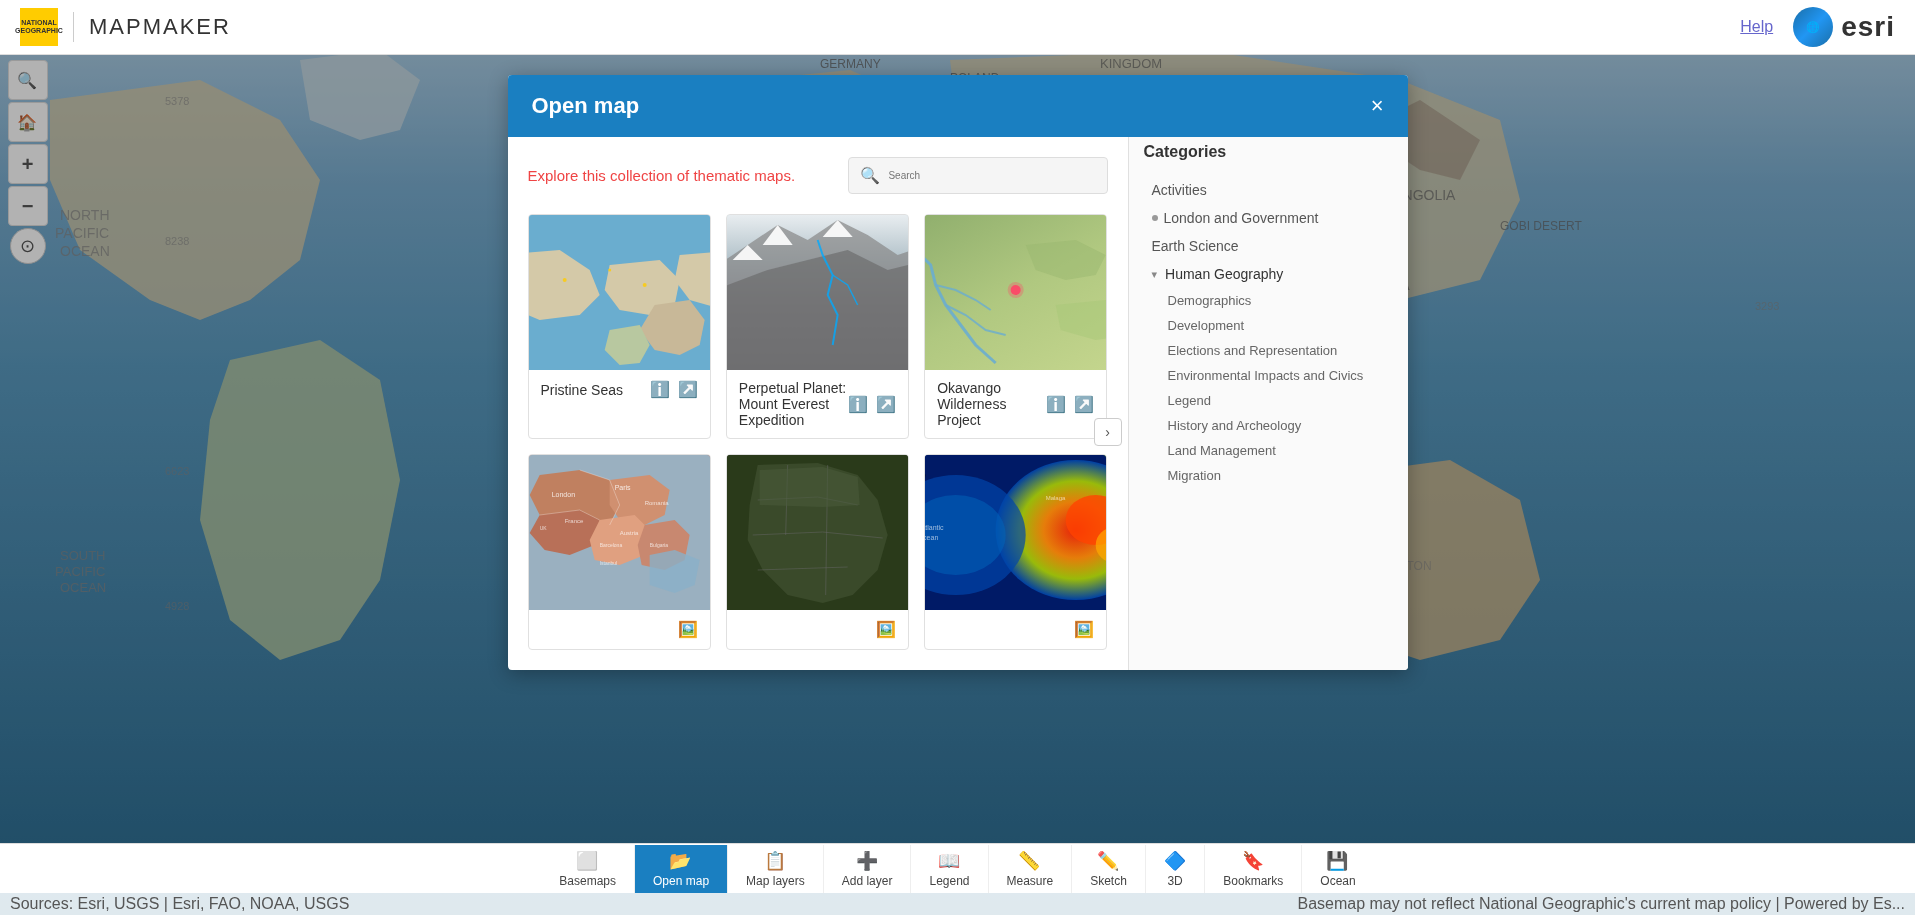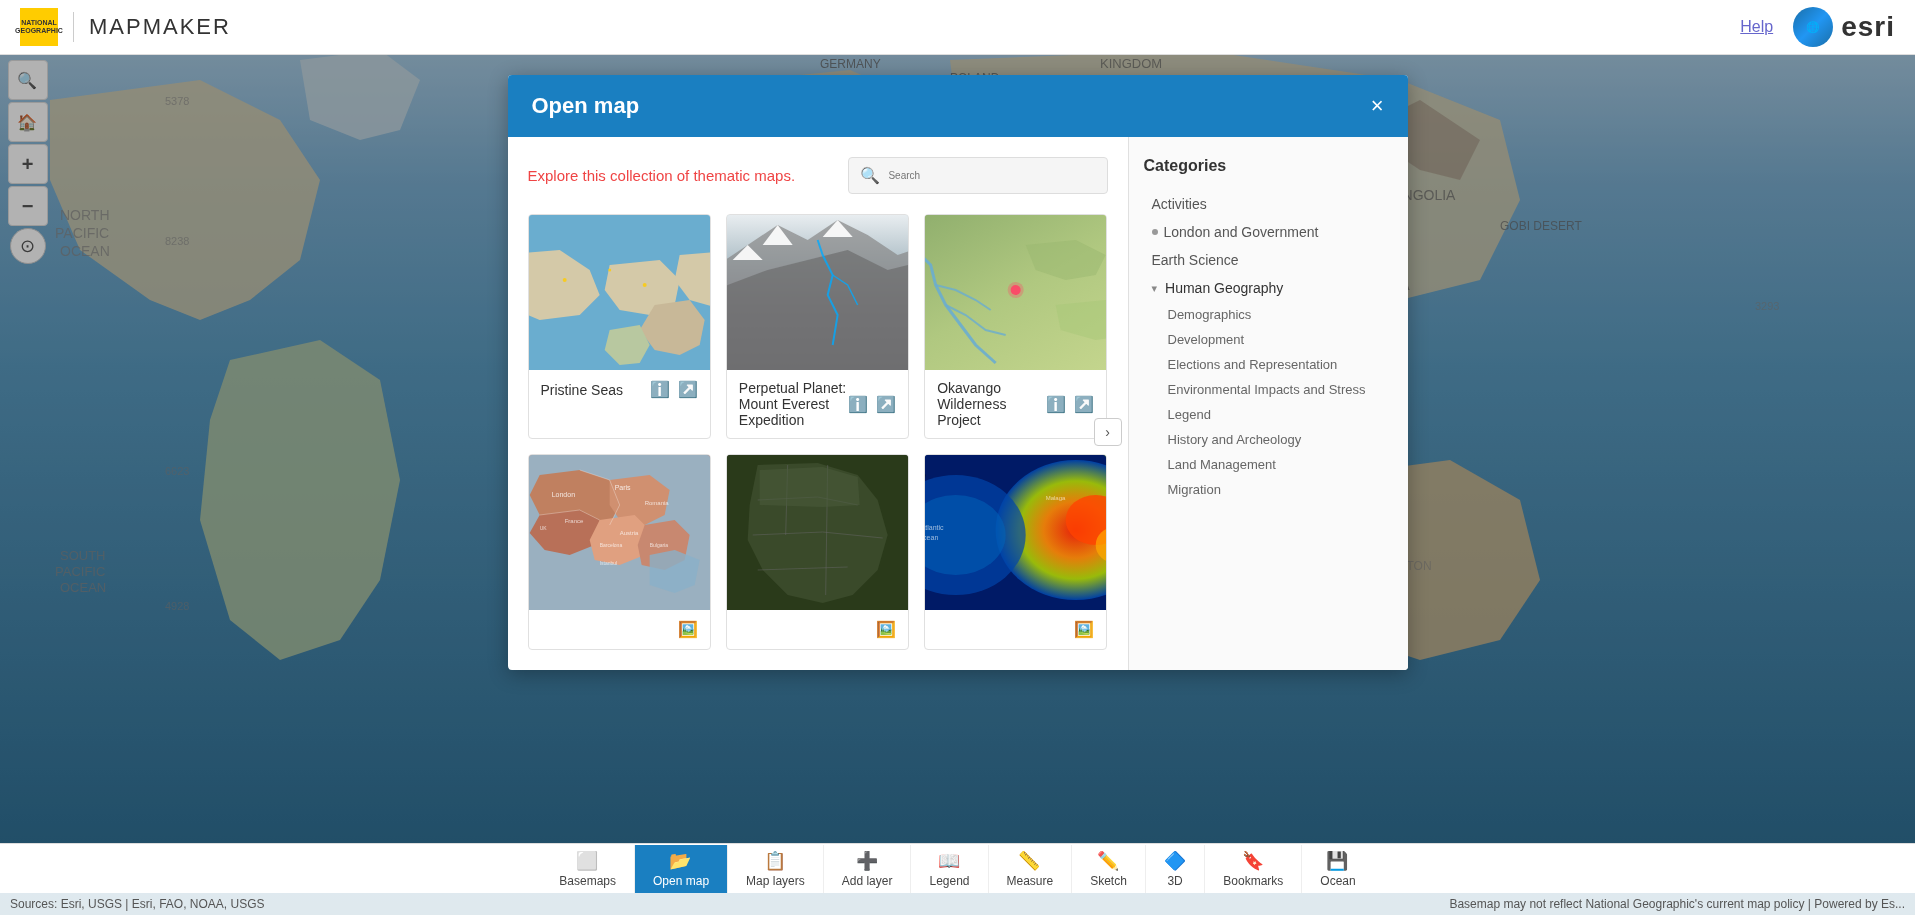--- a/index.html
+++ b/index.html
@@ -150,21 +150,21 @@
     .attribution {
       position: absolute;
       bottom: 0;
       left: 0;
       right: 0;
       height: 22px;
       background: rgba(255,255,255,0.85);
       display: flex;
       align-items: center;
       padding: 0 10px;
-      font-size: 12px;
+      font-size: 16px;
       color: #555;
       z-index: 100;
       justify-content: space-between;
     }
 
     
     .bottom-toolbar {
       position: absolute;
       bottom: 22px;
       left: 0;
@@ -259,21 +259,21 @@
 
     .modal-main {
       flex: 1;
       overflow-y: auto;
       padding: 20px;
     }
 
     .modal-sidebar {
       width: 280px;
       border-left: 1px solid #e0e0e0;
-      padding: 20px 15px;
+      padding: 6px 15px;
       overflow-y: auto;
       background: #fafafa;
     }
 
     
     .search-bar {
       display: flex;
       align-items: center;
       gap: 12px;
       margin-bottom: 20px;
@@ -797,21 +797,21 @@
         <div class="subcategory-item">
           <span>Demographics</span>
         </div>
         <div class="subcategory-item">
           <span>Development</span>
         </div>
         <div class="subcategory-item">
           <span>Elections and Representation</span>
         </div>
         <div class="subcategory-item">
-          <span>Environmental Impacts and Stress</span>
+          <span>Environmental Impacts and Civics</span>
         </div>
         <div class="subcategory-item">
           <span>Legend</span>
         </div>
         <div class="subcategory-item">
           <span>History and Archeology</span>
         </div>
         <div class="subcategory-item">
           <span>Land Management</span>
         </div>

